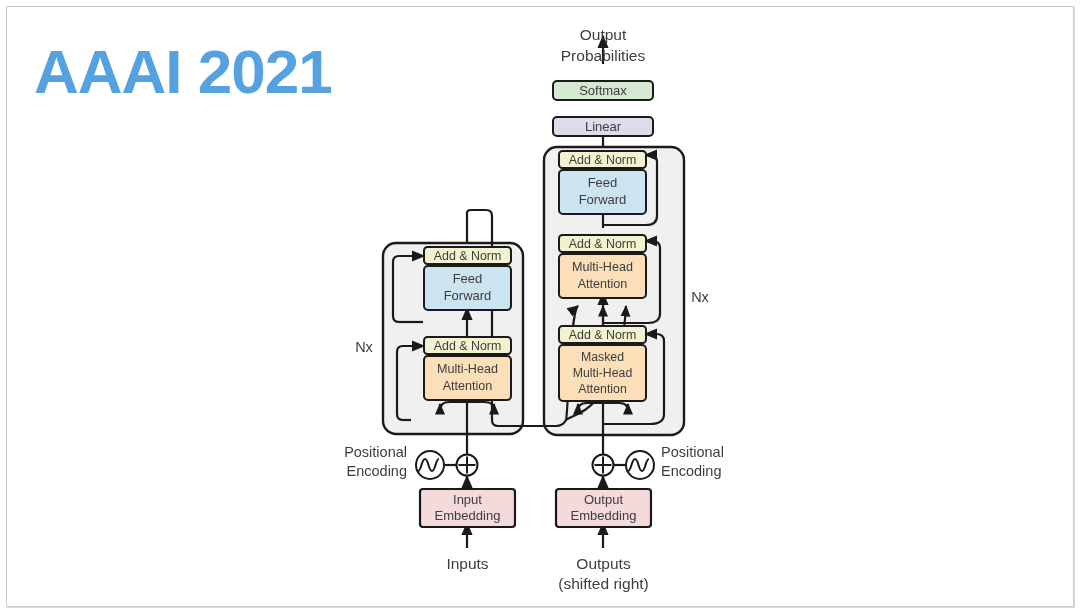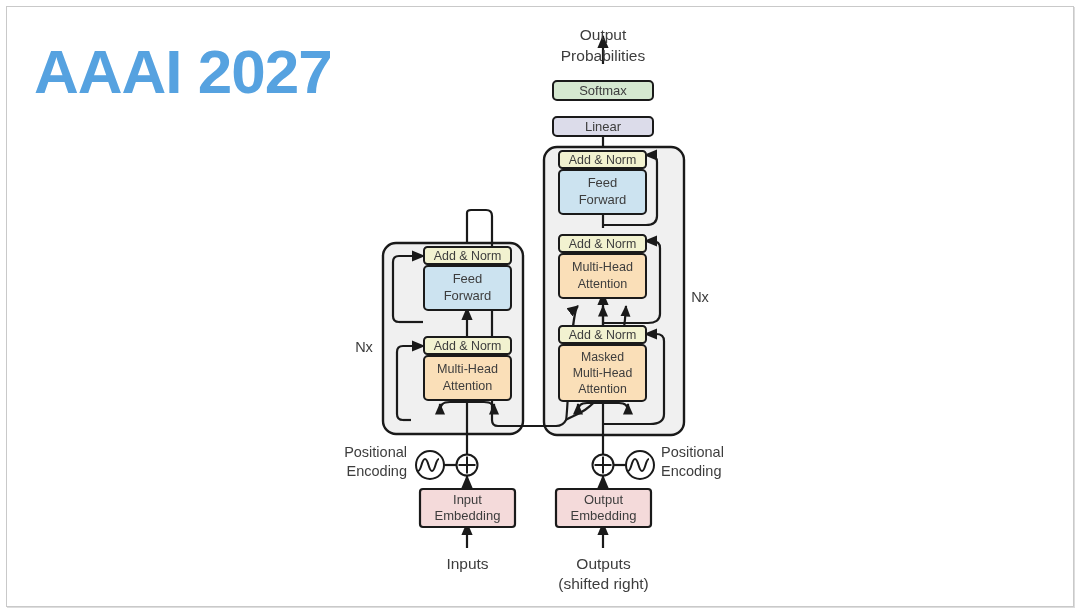--- a/index.html
+++ b/index.html
@@ -38,21 +38,21 @@
     fill:#3d3d3d;
   }
 </style>
 </head>
 <body>
 
 <div id="slide">
 
   <div id="frame"></div>
 
-  <div id="title">AAAI 2027</div>
+  <div id="title">AAAI 2021</div>
 
   <svg id="diagram" viewBox="0 0 1080 613" xmlns="http://www.w3.org/2000/svg">
     <defs>
       <marker id="ah" markerWidth="7" markerHeight="7" refX="5.6" refY="3" orient="auto">
         <path d="M0,0.4 L6.2,3 L0,5.6 z" fill="#1a1a1a"></path>
       </marker>
       <marker id="ahs" markerWidth="6" markerHeight="6" refX="4.8" refY="2.6" orient="auto">
         <path d="M0,0.3 L5.3,2.6 L0,4.9 z" fill="#1a1a1a"></path>
       </marker>
     </defs>

